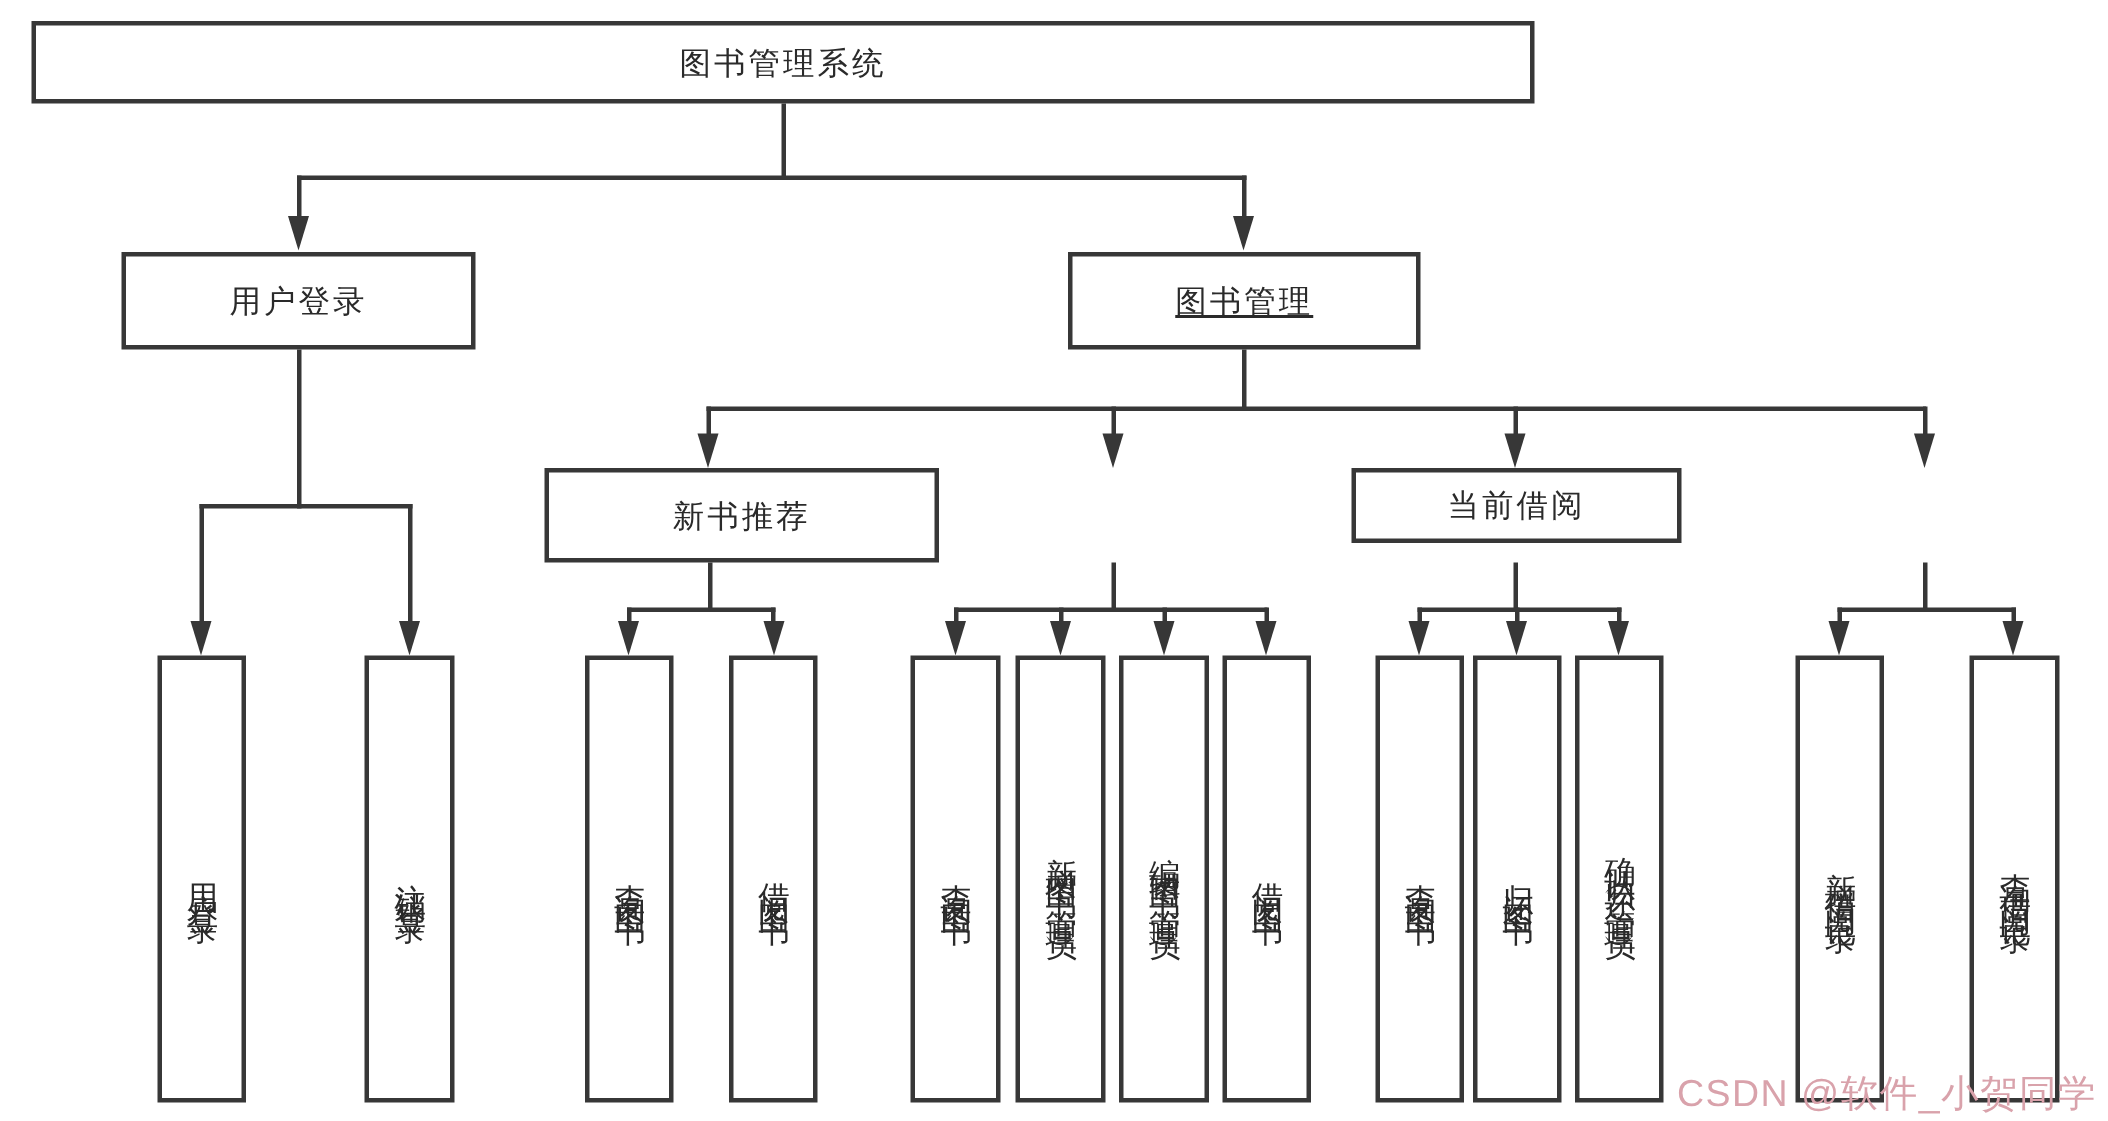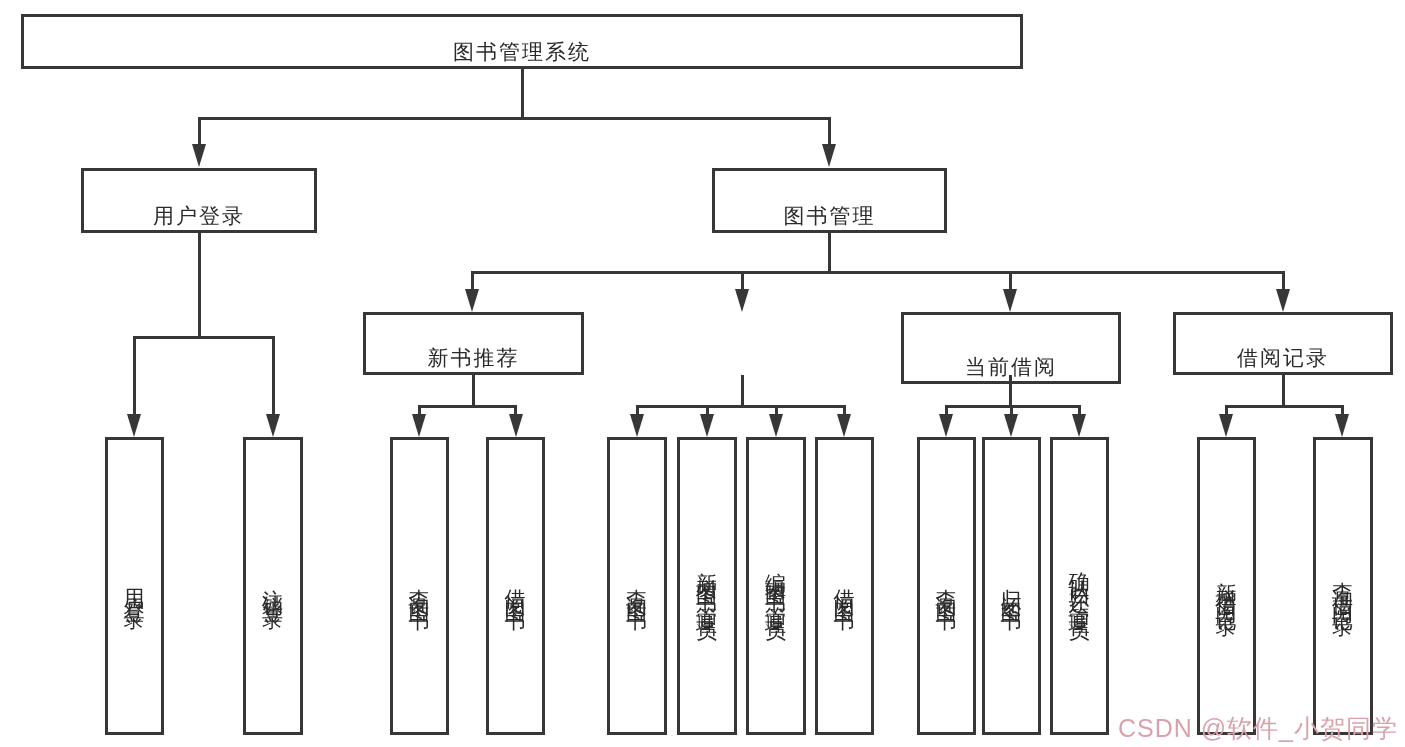--- a/index.html
+++ b/index.html
@@ -8,21 +8,21 @@
     --wm:#d9a2ab;
     --bg:#ffffff;
   }
   html,body{margin:0;padding:0;background:var(--bg);}
   body{font-family:"Liberation Sans","DejaVu Sans",sans-serif;color:var(--text);}
   #stage{position:relative;width:1405px;height:747px;background:var(--bg);overflow:hidden;}
 
   .hbox{
     position:absolute;box-sizing:border-box;
     border:3px solid var(--line);background:#fff;
-    display:flex;align-items:flex-end;justify-content:center;
+    display:flex;align-items:center;justify-content:center;
     font-size:21px;letter-spacing:2px;white-space:nowrap;
   }
   .vbox{
     position:absolute;box-sizing:border-box;
     border:3px solid var(--line);background:#fff;
     display:flex;align-items:center;justify-content:center;
     top:437px;height:298px;font-size:21px;
   }
   .vbox span{
     writing-mode:vertical-rl;text-orientation:mixed;
@@ -52,21 +52,21 @@
   <div class="vl" style="left:521px;top:69px;height:51px;"></div>
   <div class="hl" style="left:198px;top:117px;width:633px;"></div>
   <div class="vl" style="left:198px;top:117px;height:30px;"></div>
   <div class="ah" style="left:192px;top:144px;"></div>
   <div class="vl" style="left:828px;top:117px;height:30px;"></div>
   <div class="ah" style="left:822px;top:144px;"></div>
 
   <div class="hbox" style="left:81px;top:168px;width:236px;height:65px;">
     <span>用户登录</span>
   </div>
-  <div class="hbox" style="left:712px;top:168px;width:235px;height:65px;">
+  <div class="hbox" style="left:712px;top:168px;width:235px;height:65px;text-decoration:underline;">
     <span>图书管理</span>
   </div>
 
   <div class="vl" style="left:198px;top:233px;height:106px;"></div>
   <div class="hl" style="left:133px;top:336px;width:142px;"></div>
   <div class="vl" style="left:133px;top:336px;height:78px;"></div>
   <div class="ah" style="left:127px;top:414px;"></div>
   <div class="vl" style="left:272px;top:336px;height:78px;"></div>
   <div class="ah" style="left:266px;top:414px;"></div>
 
@@ -74,28 +74,25 @@
   <div class="hl" style="left:471px;top:271px;width:813px;"></div>
   <div class="vl" style="left:471px;top:271px;height:20px;"></div>
   <div class="ah" style="left:465px;top:289px;"></div>
   <div class="vl" style="left:741px;top:271px;height:20px;"></div>
   <div class="ah" style="left:735px;top:289px;"></div>
   <div class="vl" style="left:1009px;top:271px;height:20px;"></div>
   <div class="ah" style="left:1003px;top:289px;"></div>
   <div class="vl" style="left:1282px;top:271px;height:20px;"></div>
   <div class="ah" style="left:1276px;top:289px;"></div>
 
-  <div class="hbox" style="left:363px;top:312px;width:221px;height:63px;">
+  <div class="hbox" style="left:363px;top:312px;width:263px;height:63px;">
     <span>新书推荐</span>
   </div>
-  <div class="hbox" style="left:901px;top:312px;width:220px;height:72px;">
+  <div class="hbox" style="left:901px;top:312px;width:220px;height:50px;">
     <span>当前借阅</span>
-  </div>
-  <div class="hbox" style="left:1173px;top:312px;width:220px;height:63px;">
-    <span>借阅记录</span>
   </div>
 
   <div class="vl" style="left:472px;top:375px;height:32px;"></div>
   <div class="hl" style="left:418px;top:405px;width:99px;"></div>
   <div class="vl" style="left:418px;top:405px;height:11px;"></div>
   <div class="ah" style="left:412px;top:414px;"></div>
   <div class="vl" style="left:514px;top:405px;height:11px;"></div>
   <div class="ah" style="left:509px;top:414px;"></div>
 
   <div class="vl" style="left:741px;top:375px;height:32px;"></div>

